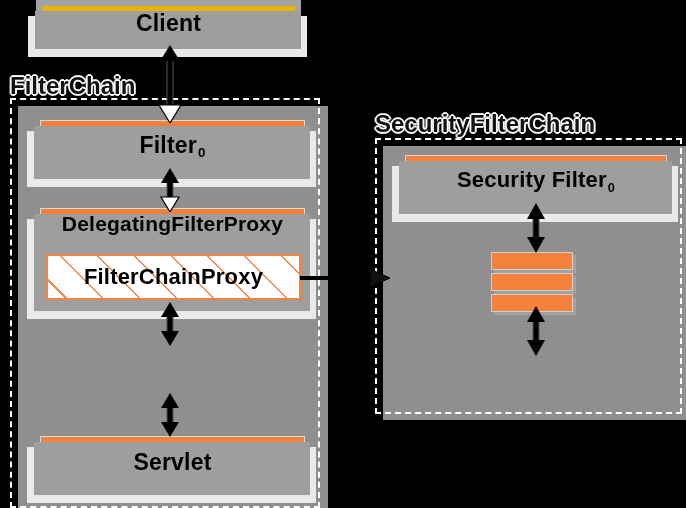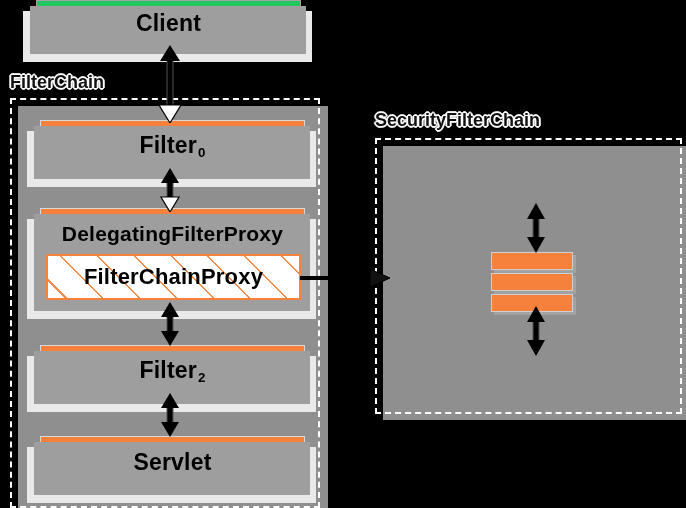--- a/index.html
+++ b/index.html
@@ -13,38 +13,38 @@
         color:#000;font-weight:bold;letter-spacing:.2px;}
   .node .lbl{position:relative;z-index:3;white-space:nowrap;}
   .node .lbl sub{font-size:.58em;font-weight:bold;vertical-align:-.32em;margin-left:1px;}
 
   
   .stack::before,.stack::after{content:"";position:absolute;z-index:0;}
   .stack::before{left:-14px;top:10px;right:-12px;bottom:-16px;background:#e9e9e9;}
   .stack::after{left:-7px;top:5px;right:-6px;bottom:-8px;background:#9e9e9e;}
 
   .orange{background:#f5813c;border:1px solid #d8d8d8;}
-  .purple{background:#22c55e;border:1px solid #a3a3a3;}
+  .purple{background:#eab308;border:6px solid #a3a3a3;}
 
   
   .hatch{position:absolute;box-sizing:border-box;z-index:4;
          background:
            repeating-linear-gradient(45deg,
              #ffffff 0px,#ffffff 12px,
              #f08a4a 12px,#f08a4a 13.5px,
              #ffffff 13.5px,#ffffff 26px);
          border:2px solid #f5813c;
          display:flex;align-items:center;justify-content:center;
          color:#000;font-weight:bold;}
 
   
   .chain{position:absolute;box-sizing:border-box;
          border:2px dashed #ffffff;background:transparent;}
   .chain-shadow{position:absolute;background:#8f8f8f;}
-  .chain-title{position:absolute;font-weight:bold;font-size:18px;
+  .chain-title{position:absolute;font-weight:bold;font-size:24px;
                color:#111;white-space:nowrap;
                text-shadow:
                  -1px -1px 0 #fff, 1px -1px 0 #fff,
                  -1px  1px 0 #fff, 1px  1px 0 #fff,
                  -2px  0   0 #dedede, 2px 0 0 #dedede,
                   0   -2px 0 #dedede, 0 2px 0 #dedede;}
 
   
   .varrow{position:absolute;z-index:6;}
   .harrow{position:absolute;z-index:6;}
@@ -82,21 +82,21 @@
 
   <div class="varrow" style="left:152px;top:168px;width:36px;height:44px;">
     <svg width="36" height="44" viewBox="0 0 36 44">
       <rect x="15" y="7" width="6" height="30" fill="#000" stroke="#555" stroke-width="1"></rect>
       <polygon points="18,0 9,15 27,15" fill="#000"></polygon>
       <polygon points="18,44 9,29 27,29" fill="#fff" stroke="#000" stroke-width="1.2"></polygon>
     </svg>
   </div>
 
   <div class="node orange stack" style="left:40px;top:208px;width:265px;height:96px;font-size:21px;
-              align-items:flex-start;padding-top:13px;">
+              align-items:flex-start;padding-top:3px;">
     <span class="lbl">DelegatingFilterProxy</span>
     <div class="hatch" style="left:5px;top:45px;width:255px;height:46px;font-size:22px;">
       <span class="lbl">FilterChainProxy</span>
     </div>
   </div>
 
   <div class="varrow" style="left:152px;top:302px;width:36px;height:44px;">
     <svg width="36" height="44" viewBox="0 0 36 44">
       <rect x="15" y="7" width="6" height="30" fill="#000" stroke="#555" stroke-width="1"></rect>
       <polygon points="18,0 9,15 27,15" fill="#000"></polygon>
@@ -104,42 +104,42 @@
     </svg>
   </div>
 
   <div class="harrow" style="left:300px;top:266px;width:92px;height:24px;">
     <svg width="92" height="24" viewBox="0 0 92 24">
       <rect x="0" y="10" width="76" height="4" fill="#000"></rect>
       <polygon points="90,12 70,3 70,21" fill="#111" stroke="#000" stroke-width="1"></polygon>
     </svg>
   </div>
 
-  <div class="node orange stack" style="left:40px;top:345px;width:265px;height:52px;font-size:23px;">
-    <span class="lbl">
-      <span>Filter</span><sub>2</sub>
-    </span>
-  </div>
 
   <div class="varrow" style="left:152px;top:393px;width:36px;height:44px;">
     <svg width="36" height="44" viewBox="0 0 36 44">
       <rect x="15" y="7" width="6" height="30" fill="#000" stroke="#555" stroke-width="1"></rect>
       <polygon points="18,0 9,15 27,15" fill="#000"></polygon>
       <polygon points="18,44 9,29 27,29" fill="#000"></polygon>
     </svg>
   </div>
 
   <div class="node orange stack" style="left:40px;top:436px;width:265px;height:52px;font-size:23px;">
     <span class="lbl">Servlet</span>
   </div>
 
   <div class="chain-shadow" style="left:383px;top:146px;width:305px;height:274px;"></div>
   <div class="chain" style="left:375px;top:138px;width:307px;height:276px;"></div>
   <div class="chain-title" style="left:375px;top:110px;">SecurityFilterChain</div>
 
+  <div class="node orange stack" style="left:405px;top:155px;width:262px;height:52px;font-size:22px;">
+    <span class="lbl">
+      <span>Security Filter</span><sub>0</sub>
+    </span>
+  </div>
 
   <div class="varrow" style="left:518px;top:203px;width:36px;height:50px;">
     <svg width="36" height="50" viewBox="0 0 36 50">
       <rect x="15" y="8" width="6" height="34" fill="#000" stroke="#555" stroke-width="1"></rect>
       <polygon points="18,0 9,16 27,16" fill="#000"></polygon>
       <polygon points="18,50 9,34 27,34" fill="#000"></polygon>
     </svg>
   </div>
 
   <div class="minibar" style="left:491px;top:252px;width:80px;height:16px;"></div>

